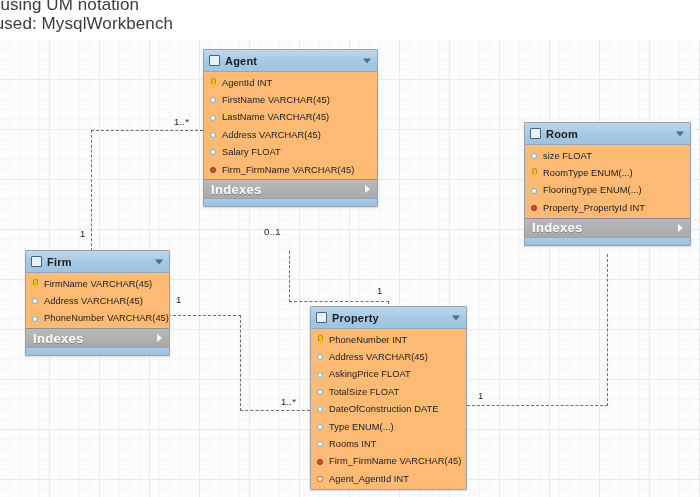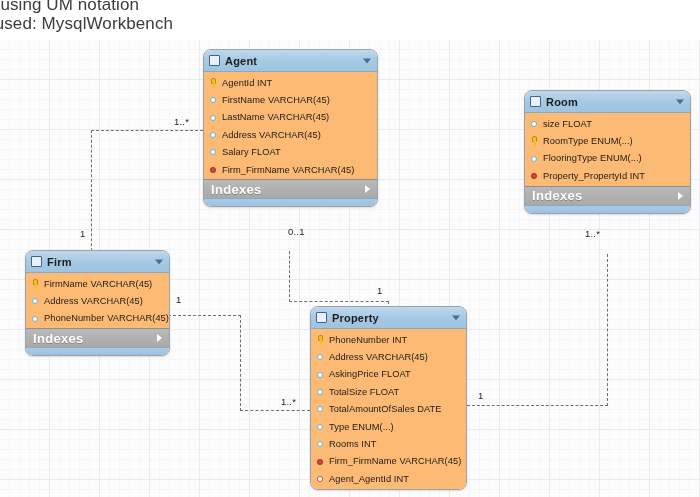--- a/index.html
+++ b/index.html
@@ -32,21 +32,21 @@
       linear-gradient(to bottom,#f4f5f6 1px,transparent 1px);
     background-size:50px 50px,50px 50px,10px 10px,10px 10px;
     background-position:-1px -9px,-1px -9px,-1px -9px,-1px -9px;
     overflow:hidden;
   }
 
   
   .tbl{
     position:absolute;
     border:1px solid #9aa3ab;
-    border-radius:8px;
+    border-radius:1px;
     background:#ffffff;
     box-sizing:border-box;
     box-shadow:0 1px 2px rgba(0,0,0,.14);
     overflow:hidden;
     z-index:10;
   }
   .tbl-header{
     height:21px;
     background:linear-gradient(to bottom,#bfd8ec 0%,#a6c9e4 50%,#9ec4e1 100%);
     border-bottom:1px solid #8fa7bb;
@@ -158,21 +158,21 @@
 <div id="canvas">
 
   <div class="ln ln-v" style="left:91px;top:92px;height:126px;"></div>
   <div class="ln ln-h" style="left:91px;top:92px;width:112px;"></div>
   <div class="card" style="left:174px;top:78px;">1..*</div>
   <div class="card" style="left:80px;top:190px;">1</div>
 
   <div class="ln ln-v" style="left:289px;top:213px;height:51px;"></div>
   <div class="ln ln-h" style="left:289px;top:263px;width:100px;"></div>
   <div class="ln ln-v" style="left:388px;top:263px;height:45px;"></div>
-  <div class="card" style="left:264px;top:188px;margin-left:24px;">0..1</div>
+  <div class="card" style="left:264px;top:188px;">0..1</div>
   <div class="card" style="left:377px;top:247px;">1</div>
 
   <div class="ln ln-h" style="left:168px;top:277px;width:73px;"></div>
   <div class="ln ln-v" style="left:240px;top:277px;height:96px;"></div>
   <div class="ln ln-h" style="left:240px;top:372px;width:70px;"></div>
   <div class="card" style="left:176px;top:256px;">1</div>
   <div class="card" style="left:281px;top:358px;">1..*</div>
 
   <div class="ln ln-v" style="left:607px;top:216px;height:152px;"></div>
   <div class="ln ln-h" style="left:467px;top:367px;width:141px;"></div>
@@ -211,21 +211,21 @@
           <span>Firm_FirmName VARCHAR(45)</span>
         </div>
     </div>
     <div class="tbl-index">
       <span class="tbl-index-label">Indexes</span>
       <span class="tbl-index-caret"></span>
     </div>
     <div class="tbl-foot"></div>
   </div>
 
-  <div class="tbl" style="left:524px;top:52px;width:167px;">
+  <div class="tbl" style="left:524px;top:84px;width:167px;">
     <div class="tbl-header">
       <span class="tbl-ico"></span>
       <span class="tbl-title">Room</span>
       <span class="tbl-caret"></span>
     </div>
     <div class="cols">
       <div class="col">
           <span class="m m-col"></span>
           <span>size FLOAT</span>
         </div>
@@ -294,21 +294,21 @@
       <div class="col">
           <span class="m m-col"></span>
           <span>AskingPrice FLOAT</span>
         </div>
       <div class="col">
           <span class="m m-col"></span>
           <span>TotalSize FLOAT</span>
         </div>
       <div class="col">
           <span class="m m-col"></span>
-          <span>TotalAmountOfSales DATE</span>
+          <span>DateOfConstruction DATE</span>
         </div>
       <div class="col">
           <span class="m m-col"></span>
           <span>Type ENUM(...)</span>
         </div>
       <div class="col">
           <span class="m m-col"></span>
           <span>Rooms INT</span>
         </div>
       <div class="col">

